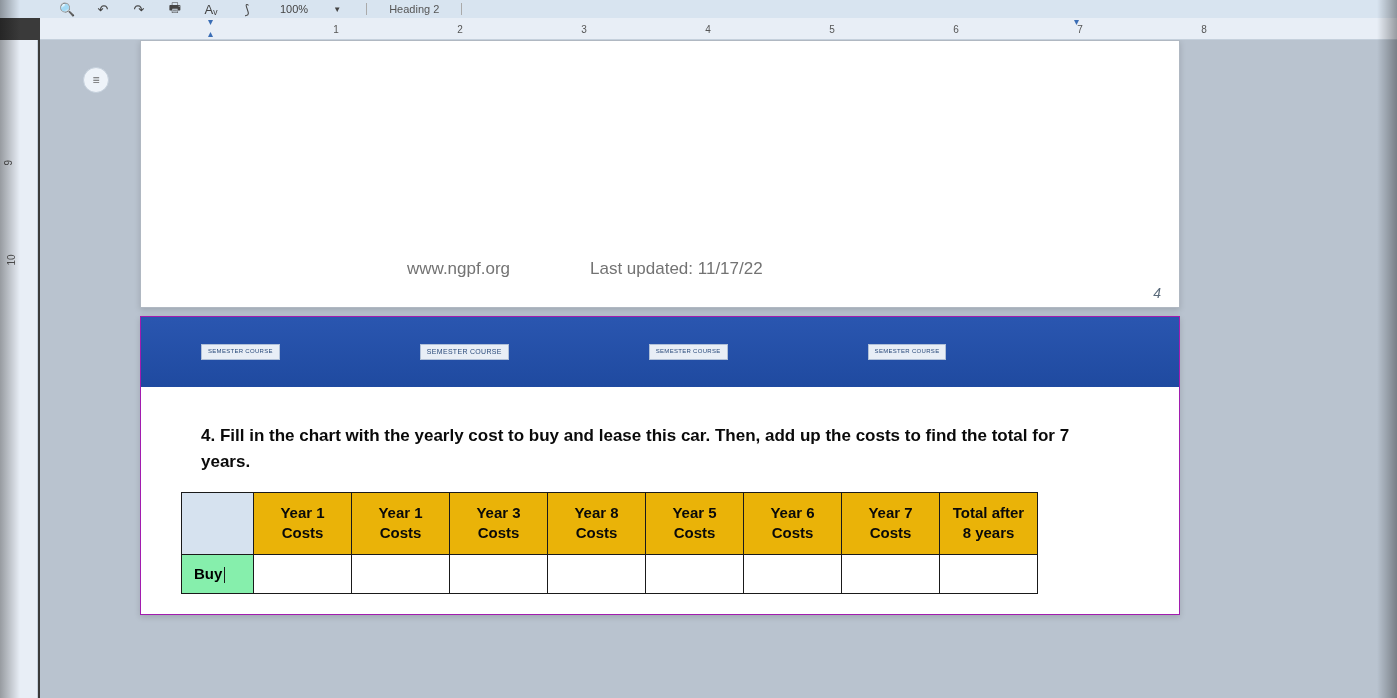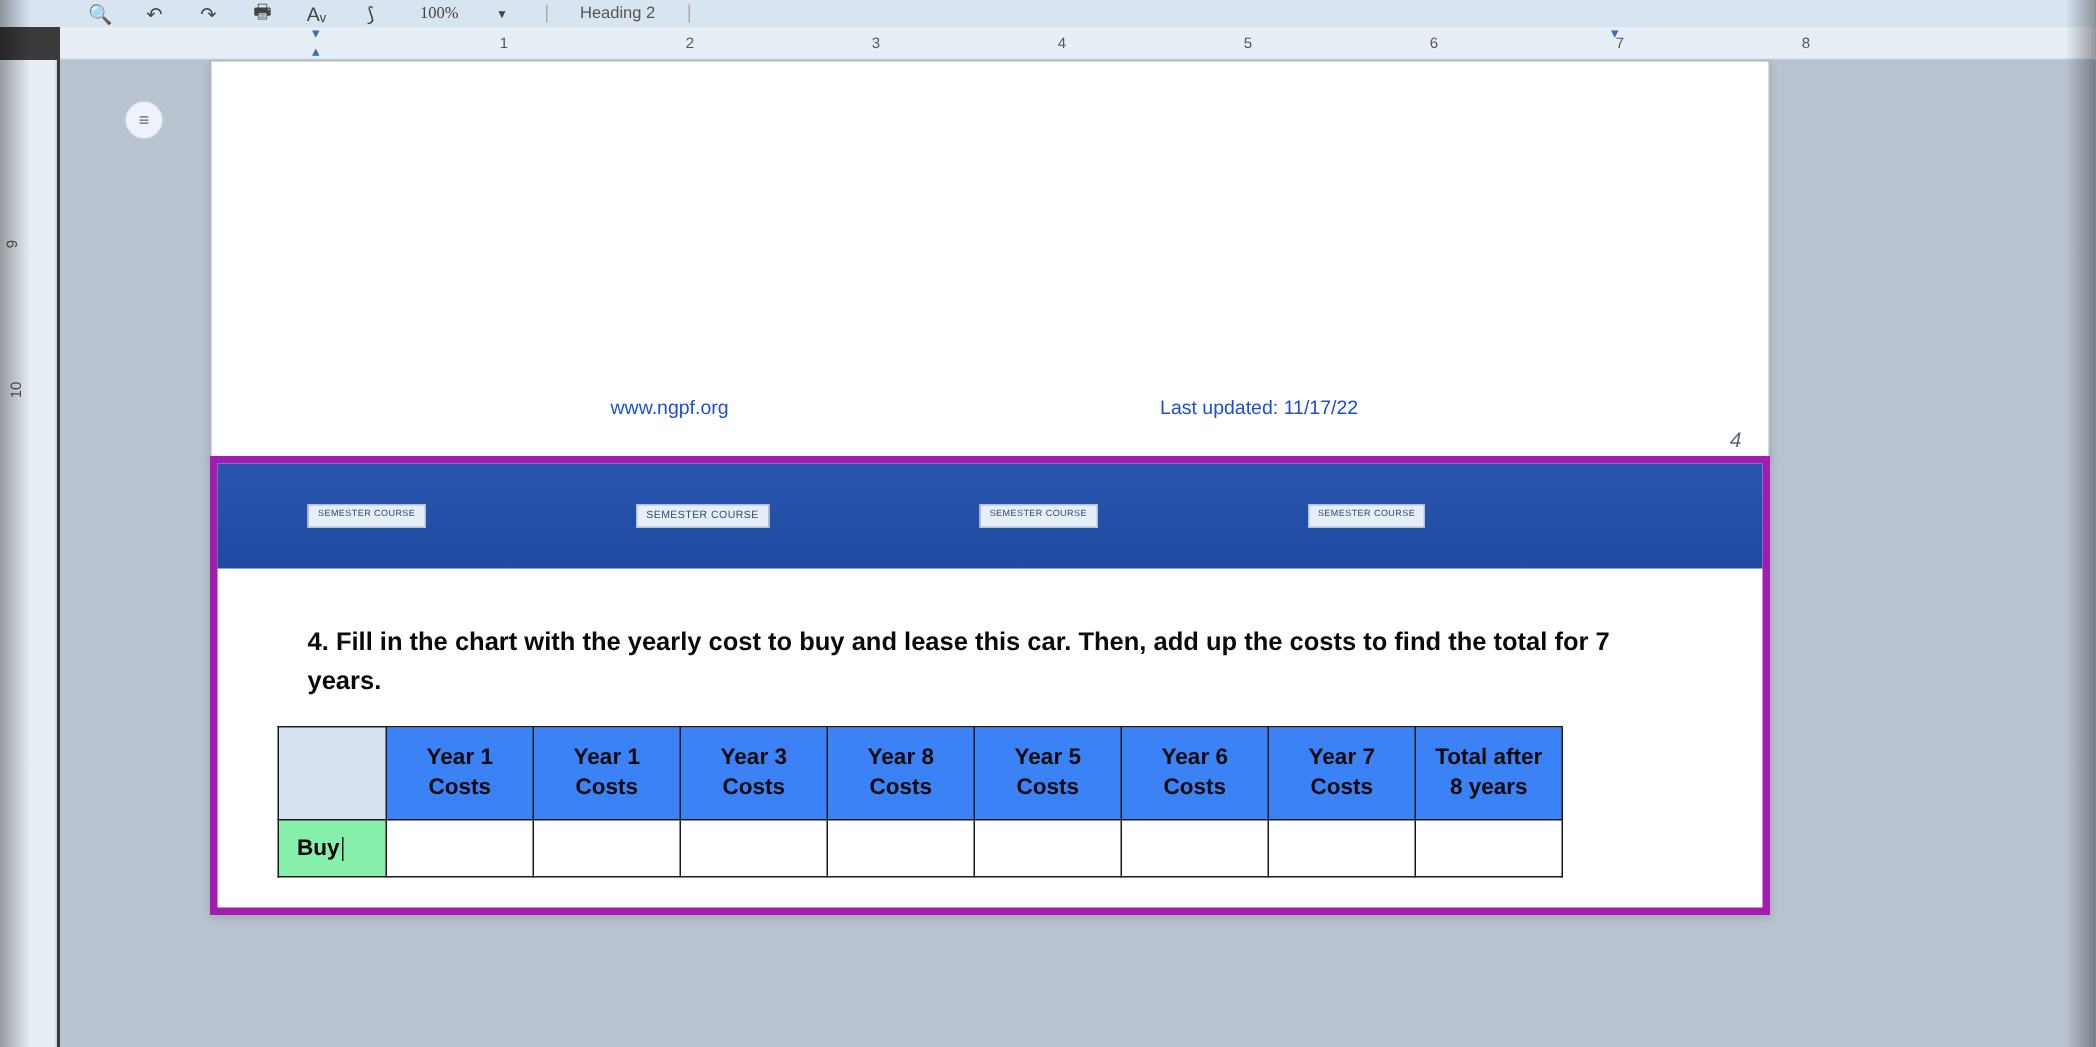--- a/index.html
+++ b/index.html
@@ -1,56 +1,56 @@
 <!DOCTYPE html>
 <html><head>
 <meta charset="utf-8">
 <style>
 * { margin:0; padding:0; box-sizing:border-box; font-family:Arial,sans-serif; }
 body { background:#3a3a3a; width:1397px; height:698px; overflow:hidden; position:relative; }
 
 
 .toolbar { position:absolute; top:0; left:0; right:0; height:18px; background:#d8e4f0; display:flex; align-items:center; padding-left:60px; gap:22px; font-size:11px; color:#555; }
 .toolbar .tb-icon { width:14px; height:14px; display:flex; align-items:center; justify-content:center; font-size:13px; color:#444; }
-.toolbar .zoom { font-size:11px; color:#444; margin-left:4px;font-family:Liberation Serif, serif; }
+.toolbar .zoom { font-size:11px; color:#444; margin-left:4px; }
 .toolbar .sep { width:1px; height:12px; background:#aaa; }
 .toolbar .lbl { font-size:11px; color:#555; }
 
 
 .ruler-h { position:absolute; top:18px; left:40px; right:0; height:22px; background:#e8eef6; border-bottom:1px solid #c5d0dc; }
 .ruler-h .num { position:absolute; top:6px; font-size:10px; color:#555; transform:translateX(-50%); }
 .ruler-h .indent { position:absolute; top:4px; font-size:10px; color:#3a6db5; }
 .ruler-h .indent.down { top:-2px; }
 
 .ruler-v { position:absolute; top:40px; left:0; width:38px; bottom:0; background:#e8eef6; border-right:1px solid #c5d0dc; }
 .ruler-v .num { position:absolute; left:6px; font-size:10px; color:#555; transform:rotate(-90deg) translateX(50%); }
 
 
 .pages { position:absolute; top:40px; left:40px; right:0; bottom:0; background:#b9c3cf; overflow:hidden; }
 
 .page1 { position:absolute; top:0; left:100px; width:1040px; height:268px; background:#fff; border:1px solid #b0b8c2; box-shadow:0 2px 6px rgba(0,0,0,0.15); }
 .page1 .outline-btn { position:absolute; top:26px; left:-58px; width:26px; height:26px; border:1px solid #c5d0dc; border-radius:50%; background:#eef3f9; display:flex; align-items:center; justify-content:center; font-size:12px; color:#666; }
 .page1 .body-text { position:absolute; top:18px; left:66px; right:66px; font-size:17px; color:#1a1a1a; line-height:1.55; }
-.page1 .footer { position:absolute; bottom:28px; left:66px; right:66px; display:flex; justify-content:space-between; font-size:13px; color:#1d4ed8; }
+.page1 .footer { position:absolute; bottom:28px; left:66px; right:66px; display:flex; font-size:17px; color:#737373; }
 .page1 .footer .site { margin-left:200px; }
 .page1 .footer .upd { margin-left:80px; }
 .page1 .pagenum { position:absolute; bottom:6px; right:18px; font-size:14px; color:#5a6a7a; font-style:italic; }
 
-.page2 { position:absolute; top:264px; left:100px; width:1040px; background:#fff; border:5px solid #a21caf; box-shadow:0 2px 6px rgba(0,0,0,0.15); padding-bottom:20px; }
+.page2 { position:absolute; top:276px; left:100px; width:1040px; background:#fff; border:1px solid #a21caf; box-shadow:0 2px 6px rgba(0,0,0,0.15); padding-bottom:20px; }
 .banner { height:70px; background:linear-gradient(180deg,#2a56b0 0%,#1f4aa0 100%); display:flex; align-items:center; gap:140px; padding-left:60px; }
 .banner .badge { background:#e8eef6; color:#2a4a7a; font-size:7px; padding:3px 6px; border:1px solid #b0c0d8; letter-spacing:0.3px; text-align:center; line-height:1.2; }
 .banner .badge.small { font-size:6px; }
 
 .prompt { margin:36px 60px 18px 60px; font-size:17px; color:#0a0a0a; line-height:1.5; }
 .prompt .num { font-weight:bold; }
 .prompt .txt { font-weight:bold; }
 
 .chart { margin:0 40px; border-collapse:collapse; }
 .chart th,.chart td { border:1.5px solid #1a1a1a; padding:10px 12px; font-size:15px; text-align:left; vertical-align:middle; }
-.chart thead th { background:#3b82f6; font-weight:bold; color:#0a0a0a; text-align:center; line-height:1.35; }
+.chart thead th { background:#eab308; font-weight:bold; color:#0a0a0a; text-align:center; line-height:1.35; }
 .chart thead th:first-child { background:#d6e2ef; width:72px; }
 .chart tbody th { background:#86efac; font-weight:bold; width:72px; }
 .chart tbody td { background:#fff; width:98px; height:36px; }
 .cursor { display:inline-block; width:1px; height:16px; background:#1a1a1a; vertical-align:middle; margin-left:2px; }
 
 .vgrad-left { position:absolute; top:0; left:0; width:20px; height:100%; background:linear-gradient(90deg,rgba(0,0,0,0.35),transparent); pointer-events:none; }
 .vgrad-right { position:absolute; top:0; right:0; width:20px; height:100%; background:linear-gradient(-90deg,rgba(0,0,0,0.35),transparent); pointer-events:none; }
 </style>
 </head>
 <body>

